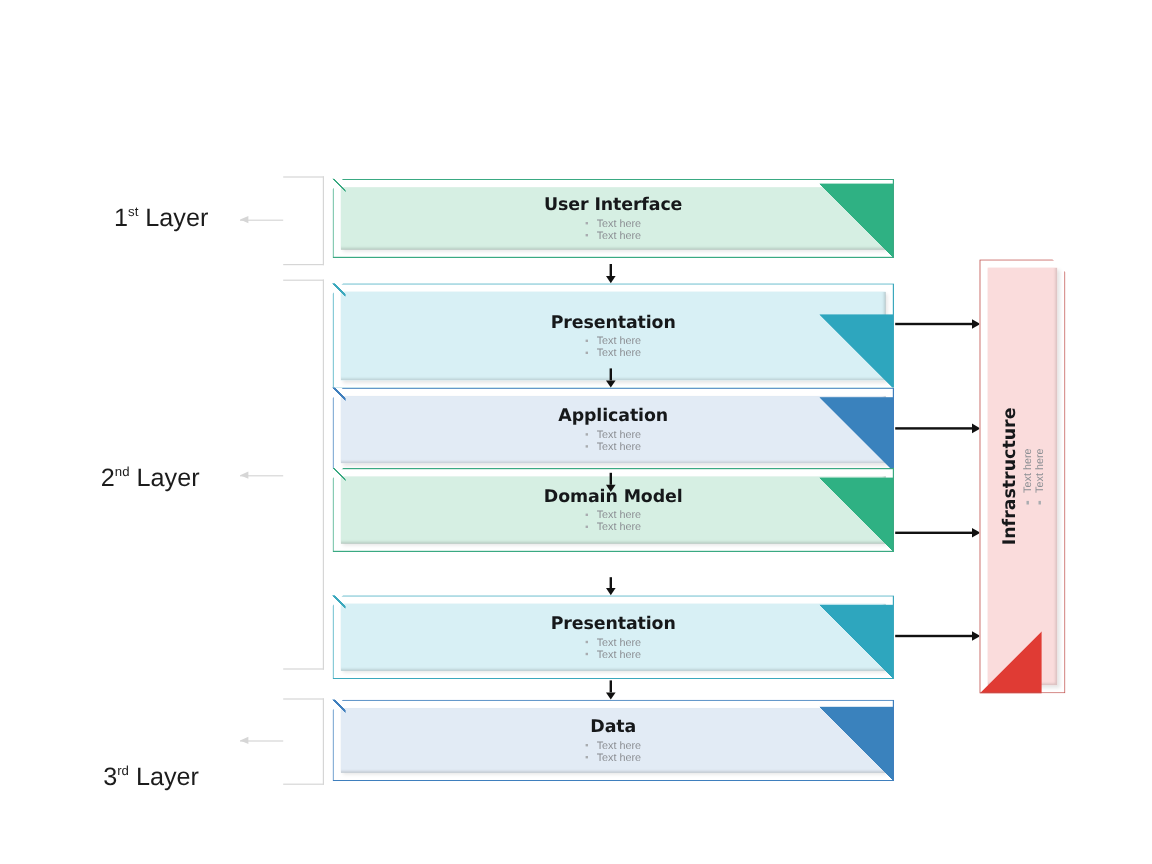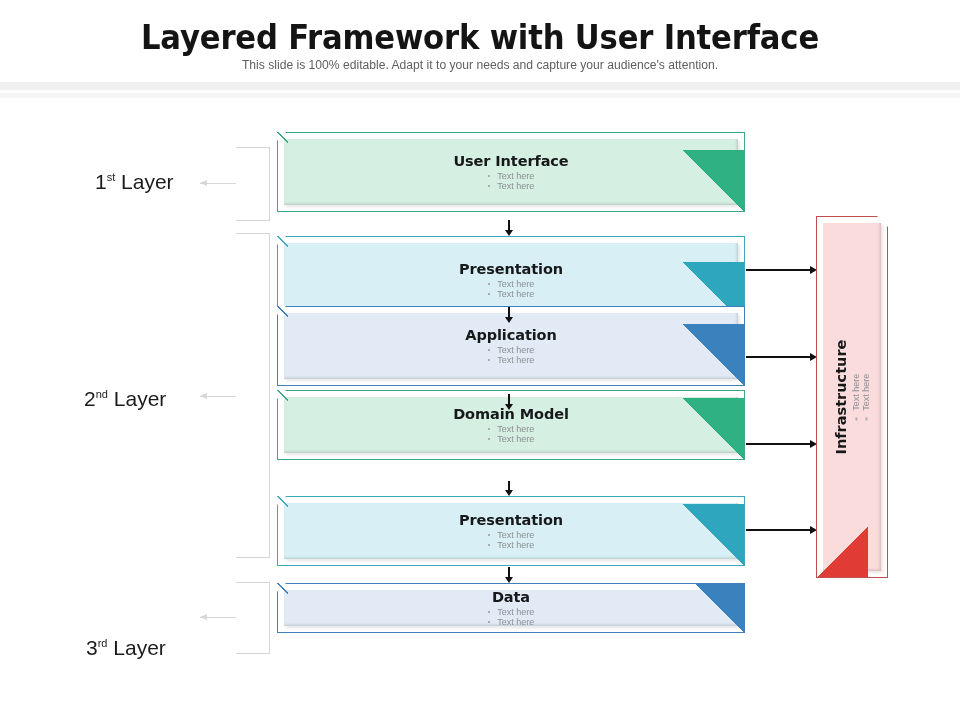--- a/index.html
+++ b/index.html
@@ -153,43 +153,37 @@
     font-family: "DejaVu Sans", sans-serif; margin-bottom: 2px;
   }
   .infra .bl { display: flex; align-items: center; gap: 7px; font-size: 9px; color: #8c8f94; }
   .infra .bl .dot { width: 2.5px; height: 2.5px; background: #a9acb0; flex: 0 0 auto; }
 </style>
 </head>
 <body>
 
 <div class="slide">
 
-  <div class="header">
-    <div class="title">Layered Framework with User Interface</div>
-    <div class="subtitle">This slide is 100% editable. Adapt it to your needs and capture your audience's attention.</div>
-    <div class="hdr-band"></div>
-    <div class="hdr-band2"></div>
-  </div>
 
   <div class="layer-label" style="left:95px; top:170px;"><span>1</span><sup>st</sup><span> Layer</span></div>
 
   <div class="layer-label" style="left:84px; top:387px;"><span>2</span><sup>nd</sup><span> Layer</span></div>
 
   <div class="layer-label" style="left:86px; top:636px;"><span>3</span><sup>rd</sup><span> Layer</span></div>
 
   <div class="bracket" style="left:236px; top:147px; width:34px; height:74px;"></div>
   <div class="bracket-arrow" style="left:200px; top:183px; width:36px;"></div>
 
   <div class="bracket" style="left:236px; top:233px; width:34px; height:325px;"></div>
   <div class="bracket-arrow" style="left:200px; top:396px; width:36px;"></div>
 
   <div class="bracket" style="left:236px; top:582px; width:34px; height:72px;"></div>
   <div class="bracket-arrow" style="left:200px; top:617px; width:36px;"></div>
 
-  <div class="lbox" style="left:277px; top:132px; width:468px; height:80px; --fill:#d6efe3; --bc:#3aa982; --acc:#2fb183;">
+  <div class="lbox" style="left:277px; top:149px; width:468px; height:66px; --fill:#d6efe3; --bc:#3aa982; --acc:#2fb183;">
     <div class="inner"></div>
     <div class="tri"></div>
     <div class="frame"></div>
     <div class="frame-notch"></div>
     <div class="txt">
       <div class="ttl">User Interface</div>
       <div class="bullets">
         <div class="bl">
             <span class="dot"></span>
             <span>Text here</span>
@@ -215,21 +209,21 @@
             <span>Text here</span>
           </div>
         <div class="bl">
             <span class="dot"></span>
             <span>Text here</span>
           </div>
       </div>
     </div>
   </div>
 
-  <div class="lbox" style="left:277px; top:306px; width:468px; height:80px; --fill:#e2ebf5; --bc:#3f7fbd; --acc:#3a82bd;">
+  <div class="lbox" style="left:277px; top:323px; width:468px; height:70px; --fill:#e2ebf5; --bc:#3f7fbd; --acc:#3a82bd;">
     <div class="inner"></div>
     <div class="tri"></div>
     <div class="frame"></div>
     <div class="frame-notch"></div>
     <div class="txt">
       <div class="ttl">Application</div>
       <div class="bullets">
         <div class="bl">
             <span class="dot"></span>
             <span>Text here</span>
@@ -275,21 +269,21 @@
             <span>Text here</span>
           </div>
         <div class="bl">
             <span class="dot"></span>
             <span>Text here</span>
           </div>
       </div>
     </div>
   </div>
 
-  <div class="lbox" style="left:277px; top:583px; width:468px; height:50px; --fill:#e2ebf5; --bc:#3f7fbd; --acc:#3a82bd;">
+  <div class="lbox" style="left:277px; top:583px; width:468px; height:68px; --fill:#e2ebf5; --bc:#3f7fbd; --acc:#3a82bd;">
     <div class="inner"></div>
     <div class="tri"></div>
     <div class="frame"></div>
     <div class="frame-notch"></div>
     <div class="txt">
       <div class="ttl">Data</div>
       <div class="bullets">
         <div class="bl">
             <span class="dot"></span>
             <span>Text here</span>

